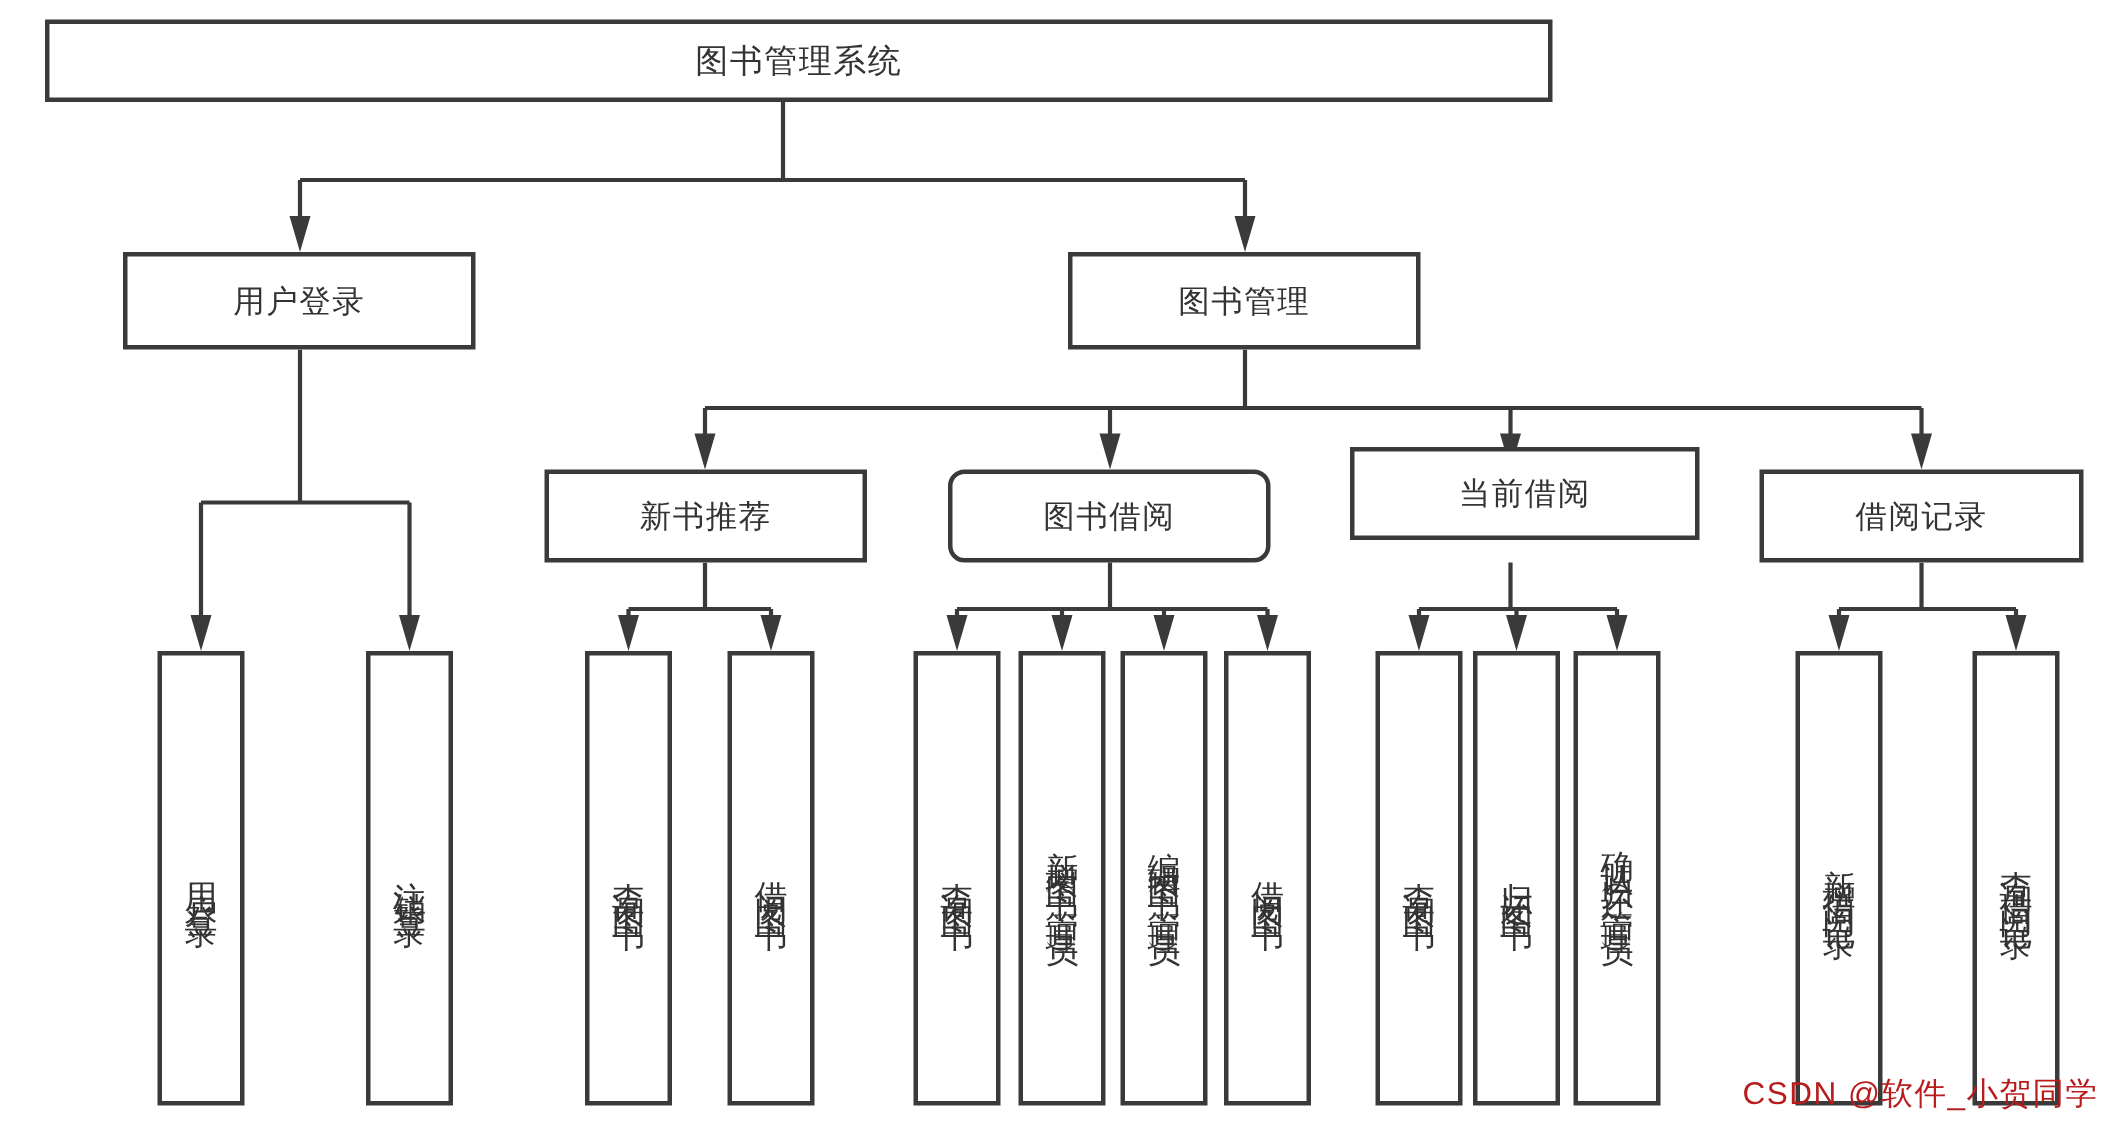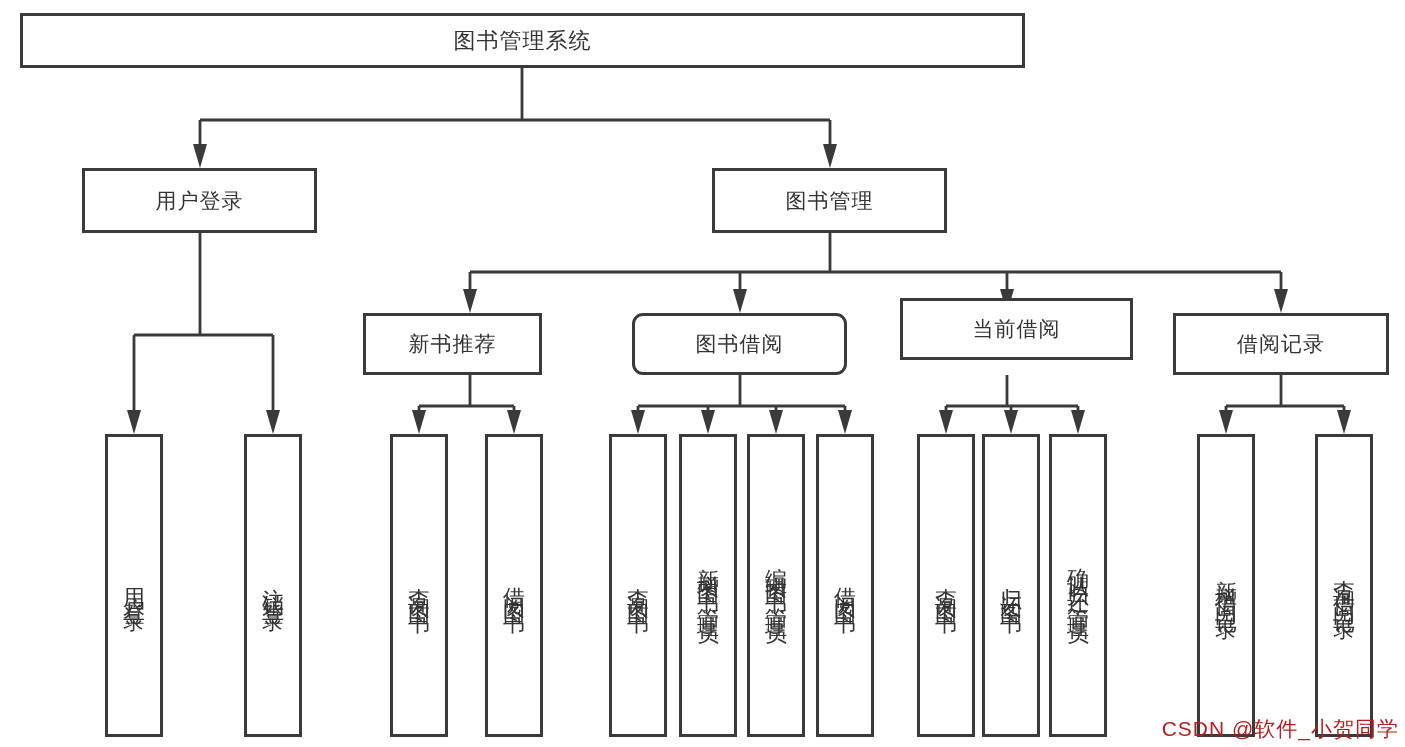--- a/index.html
+++ b/index.html
@@ -22,21 +22,21 @@
     box-sizing: border-box;
     border: 3px solid #3a3a3a;
     background: #ffffff;
     display: flex;
     align-items: center;
     justify-content: center;
     color: #333333;
     z-index: 2;
   }
   .h-node { font-size: 21px; letter-spacing: 1px; }
-  .root-node { font-size: 22px; }
+  .root-node { font-size: 22px; margin-left: 10px; }
   .leaf {
     writing-mode: vertical-rl;
     text-orientation: mixed;
     font-size: 22px;
     letter-spacing: 8px;
     line-height: 1;
     padding: 6px 0;
   }
   .watermark {
     position: absolute;
@@ -81,21 +81,21 @@
     <span>图书管理系统</span>
   </div>
 
   <div class="node h-node" style="left:82px; top:168px; width:235px; height:65px;">
     <span>用户登录</span>
   </div>
   <div class="node h-node" style="left:712px; top:168px; width:235px; height:65px;align-items:center;">
     <span>图书管理</span>
   </div>
 
-  <div class="node h-node" style="left:363px; top:313px; width:179px; height:62px;">
+  <div class="node h-node" style="left:363px; top:313px; width:215px; height:62px;">
     <span>新书推荐</span>
   </div>
   <div class="node h-node" style="left:632px; top:313px; width:215px; height:62px;border-radius:11px;">
     <span>图书借阅</span>
   </div>
   <div class="node h-node" style="left:900px; top:298px; width:233px; height:62px;">
     <span>当前借阅</span>
   </div>
   <div class="node h-node" style="left:1173px; top:313px; width:216px; height:62px;">
     <span>借阅记录</span>

